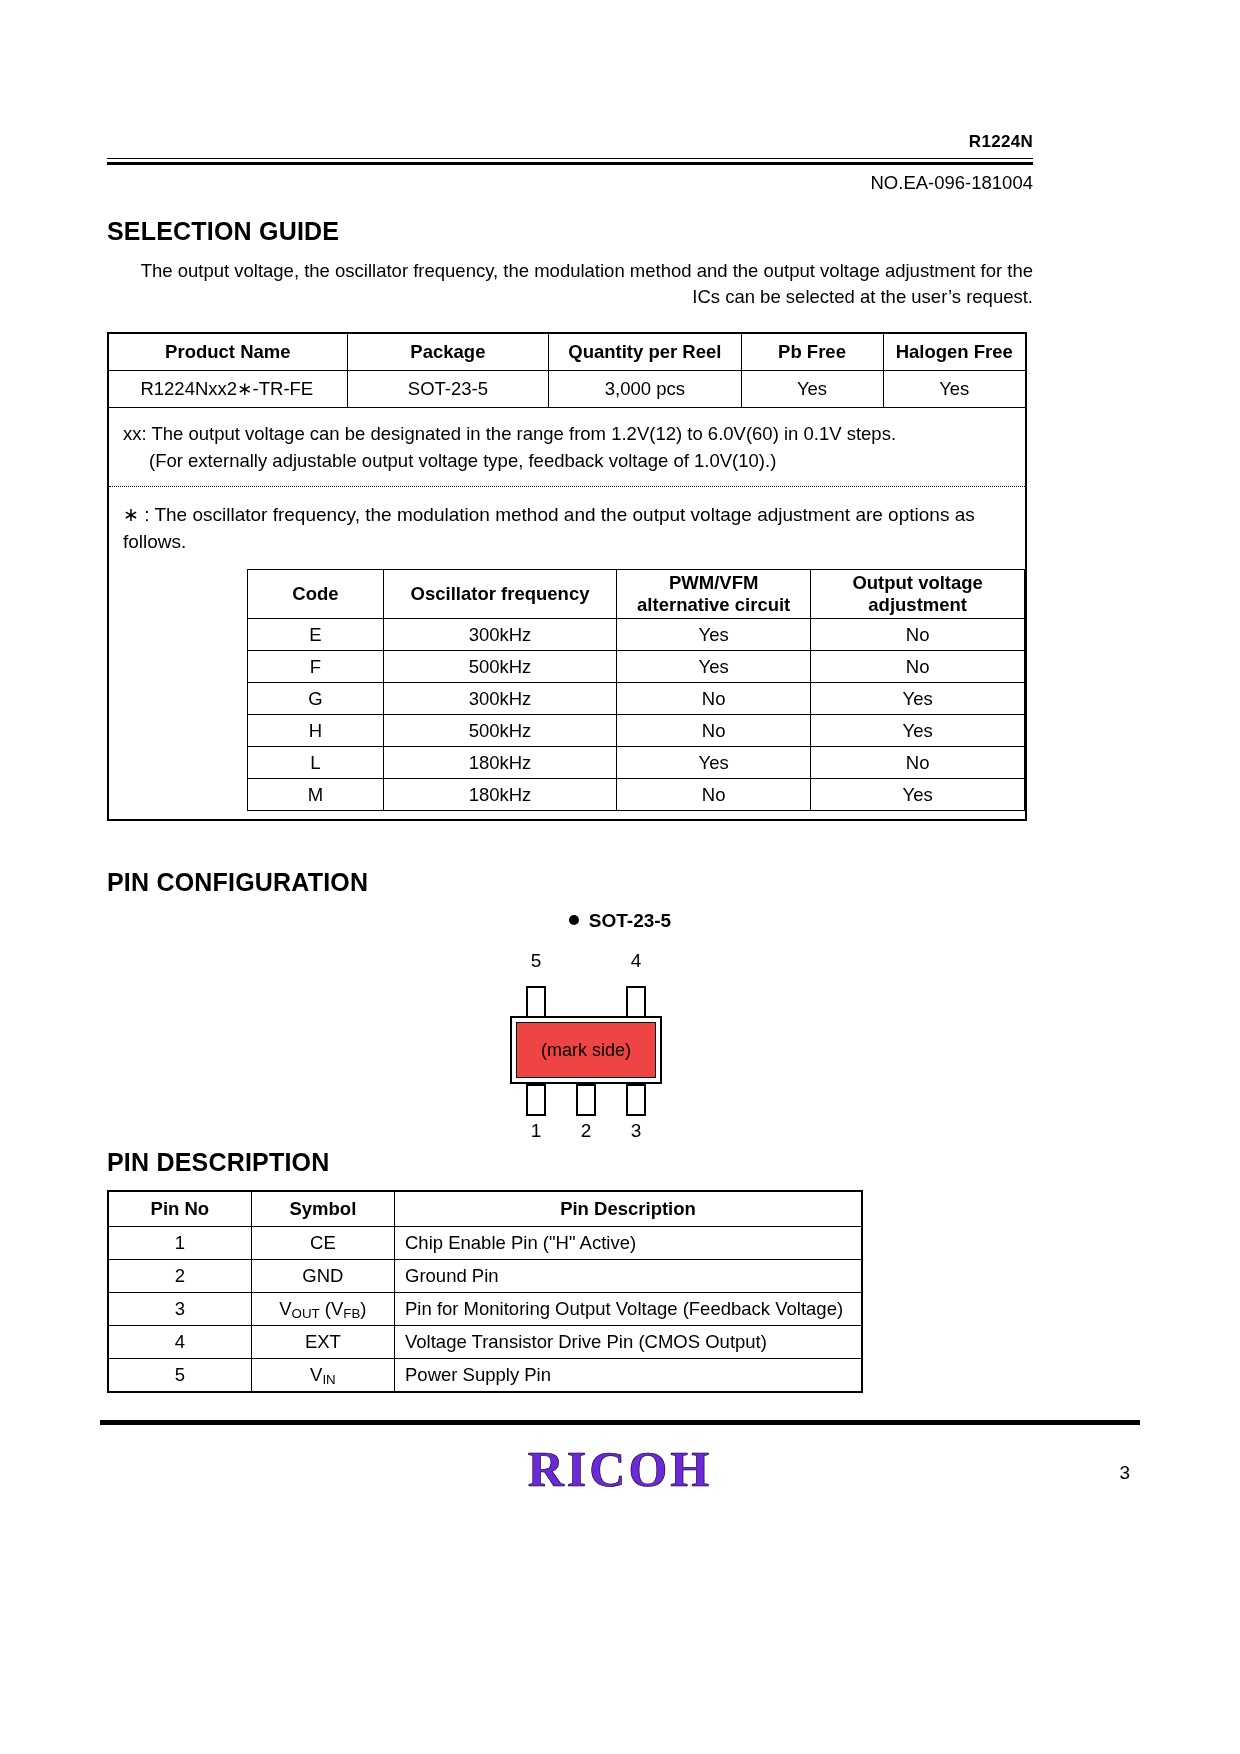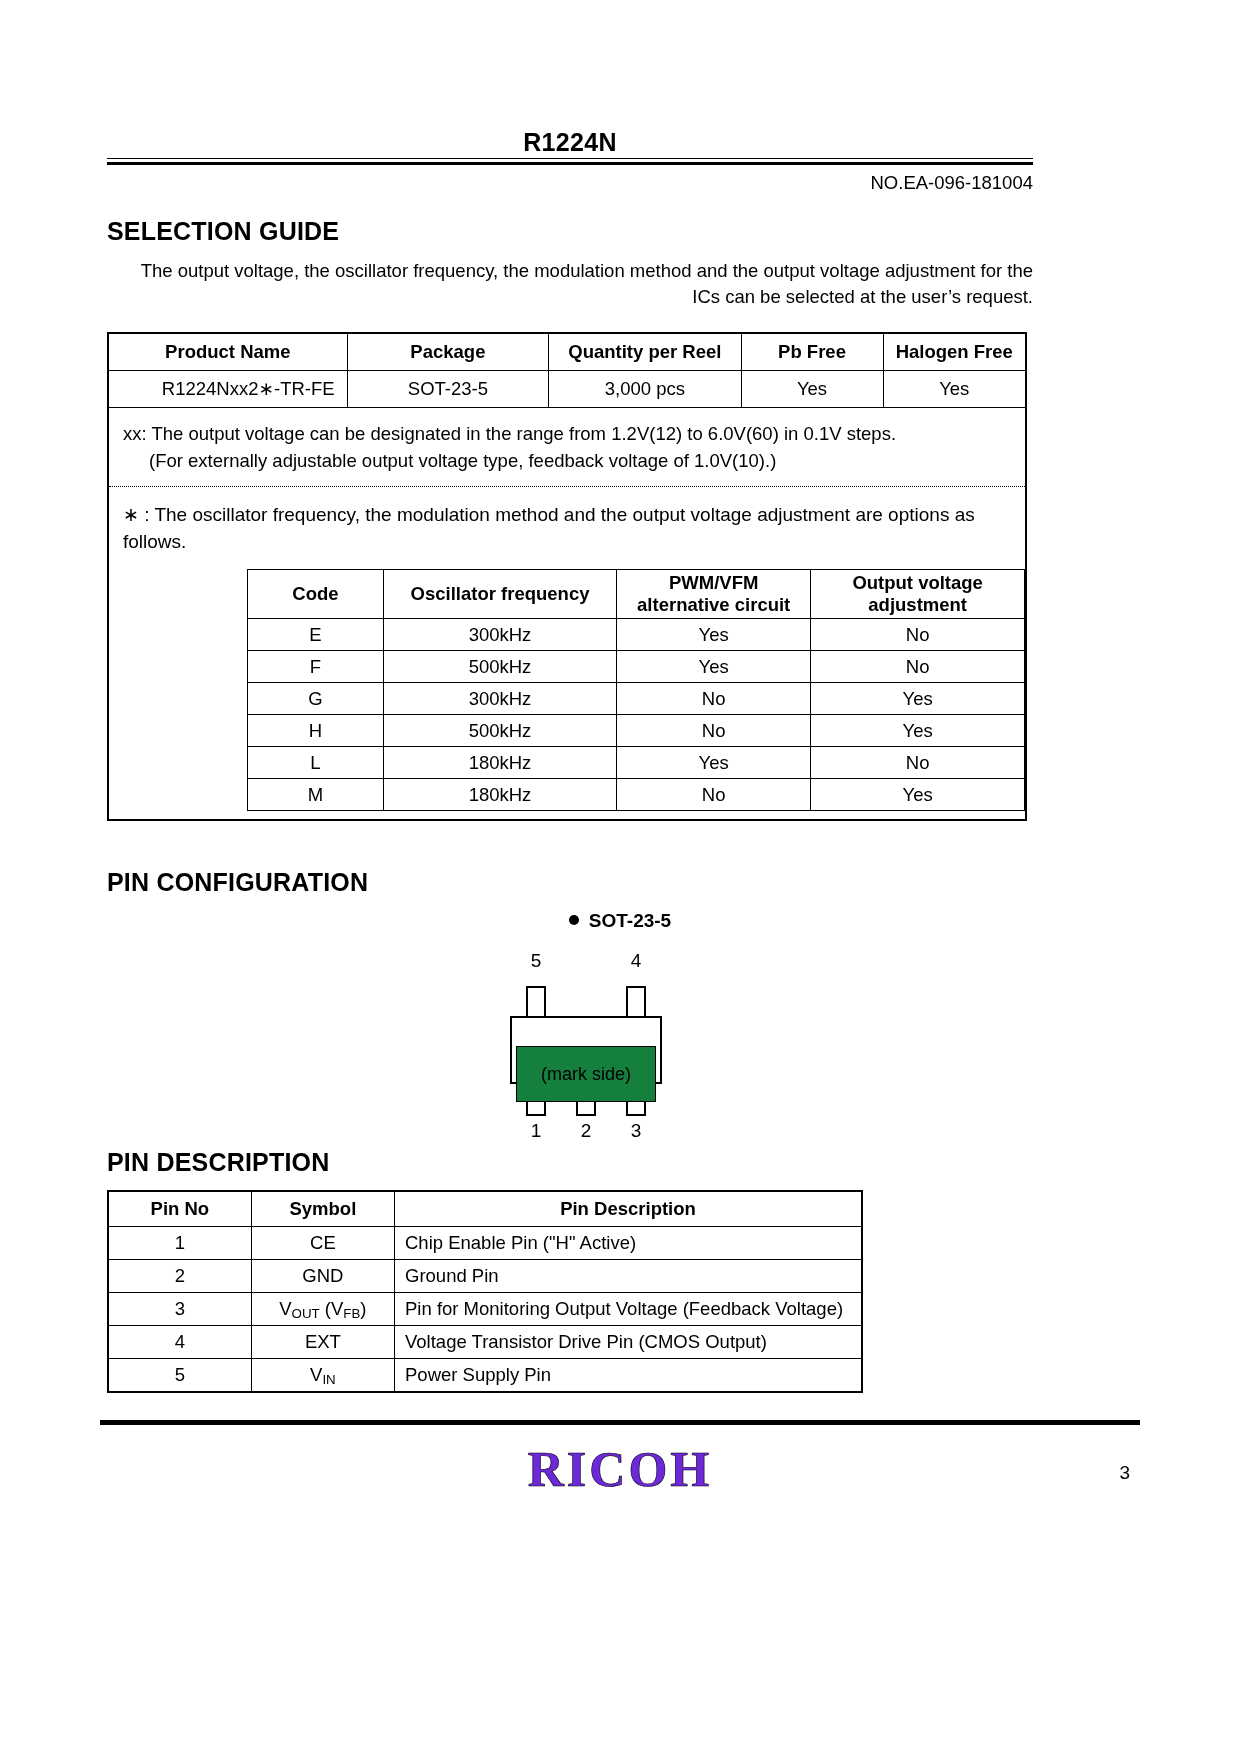--- a/index.html
+++ b/index.html
@@ -24,22 +24,22 @@
   }
 
   
   .header {
     position: absolute;
     left: 107px;
     top: 128px;
     width: 926px;
   }
   .header-title {
-    text-align: center;
-    font-size: 25px;
+    text-align: right;
+    font-size: 17px;
     font-weight: bold;
     letter-spacing: 0.3px;
     line-height: 28px;
     padding-bottom: 2px;
   }
   .rule-thin {
     border-top: 1.6px solid #000;
     height: 0;
   }
   .rule-thick {
@@ -116,21 +116,21 @@
     border-left: none;
   }
   .product-table tr td:last-child,
   .product-table tr th:last-child {
     border-right: none;
   }
   .product-table tr:first-child th {
     border-top: none;
   }
   .product-table .pname {
-    text-align: right;
+    text-align: center;
     padding-left: 10px;
   }
   .col-pname { width: 26%; }
   .col-pkg   { width: 22%; }
   .col-qty   { width: 21%; }
   .col-pb    { width: 15.5%; }
   .col-hal   { width: 15.5%; }
 
   .note-block {
     font-size: 18.5px;
@@ -229,22 +229,21 @@
     left: 11px;
     top: 78px;
     width: 140px;
     height: 56px;
     border: 1.5px solid #000;
     box-sizing: border-box;
     display: flex;
     align-items: center;
     justify-content: center;
     font-size: 18px;
-    background: #15803d;
-    margin-top: 24px;
+    background: #ef4444;
   }
   .lead {
     position: absolute;
     width: 20px;
     height: 32px;
     border: 2px solid #000;
     box-sizing: border-box;
     background: #fff;
   }
   .lead-top { top: 42px; }

